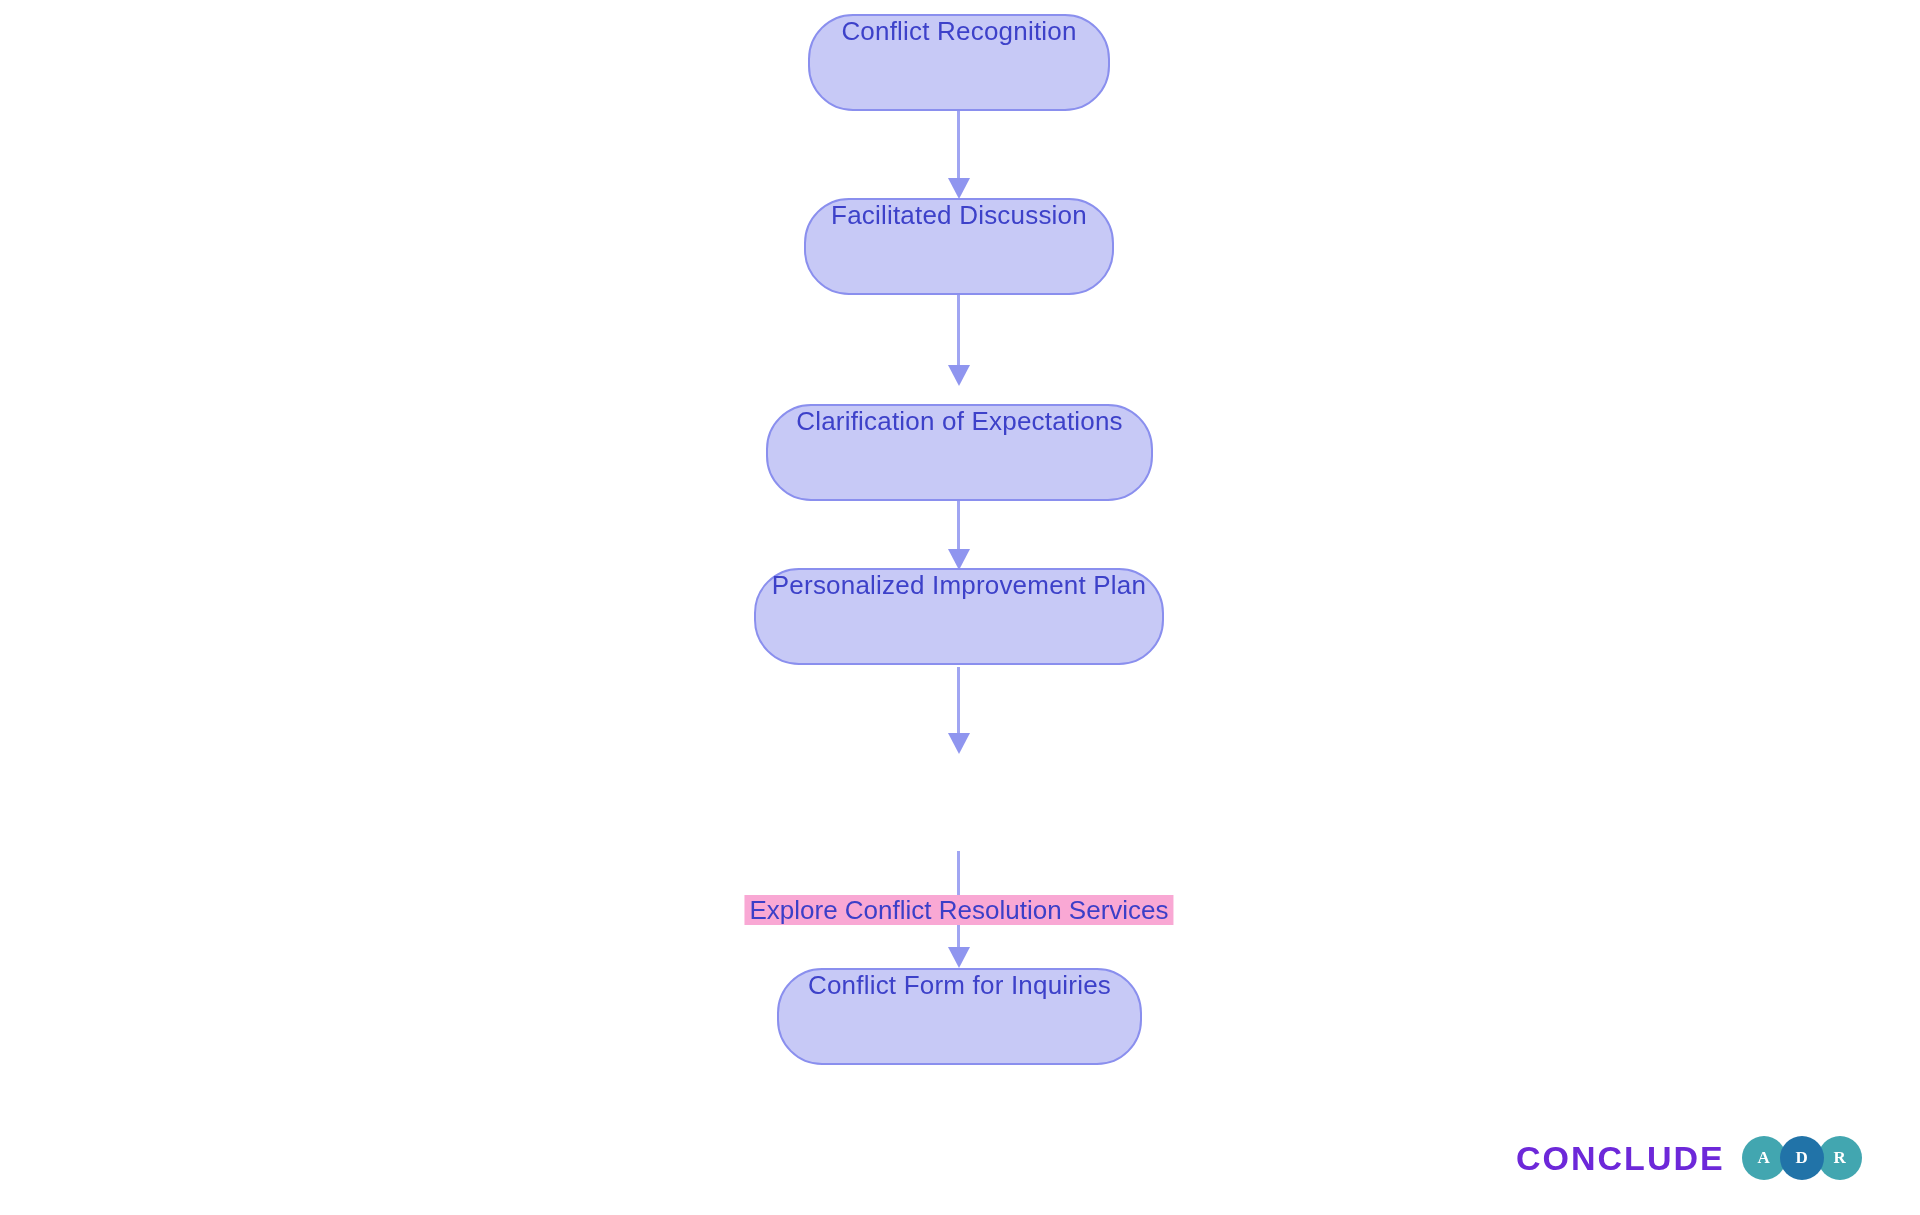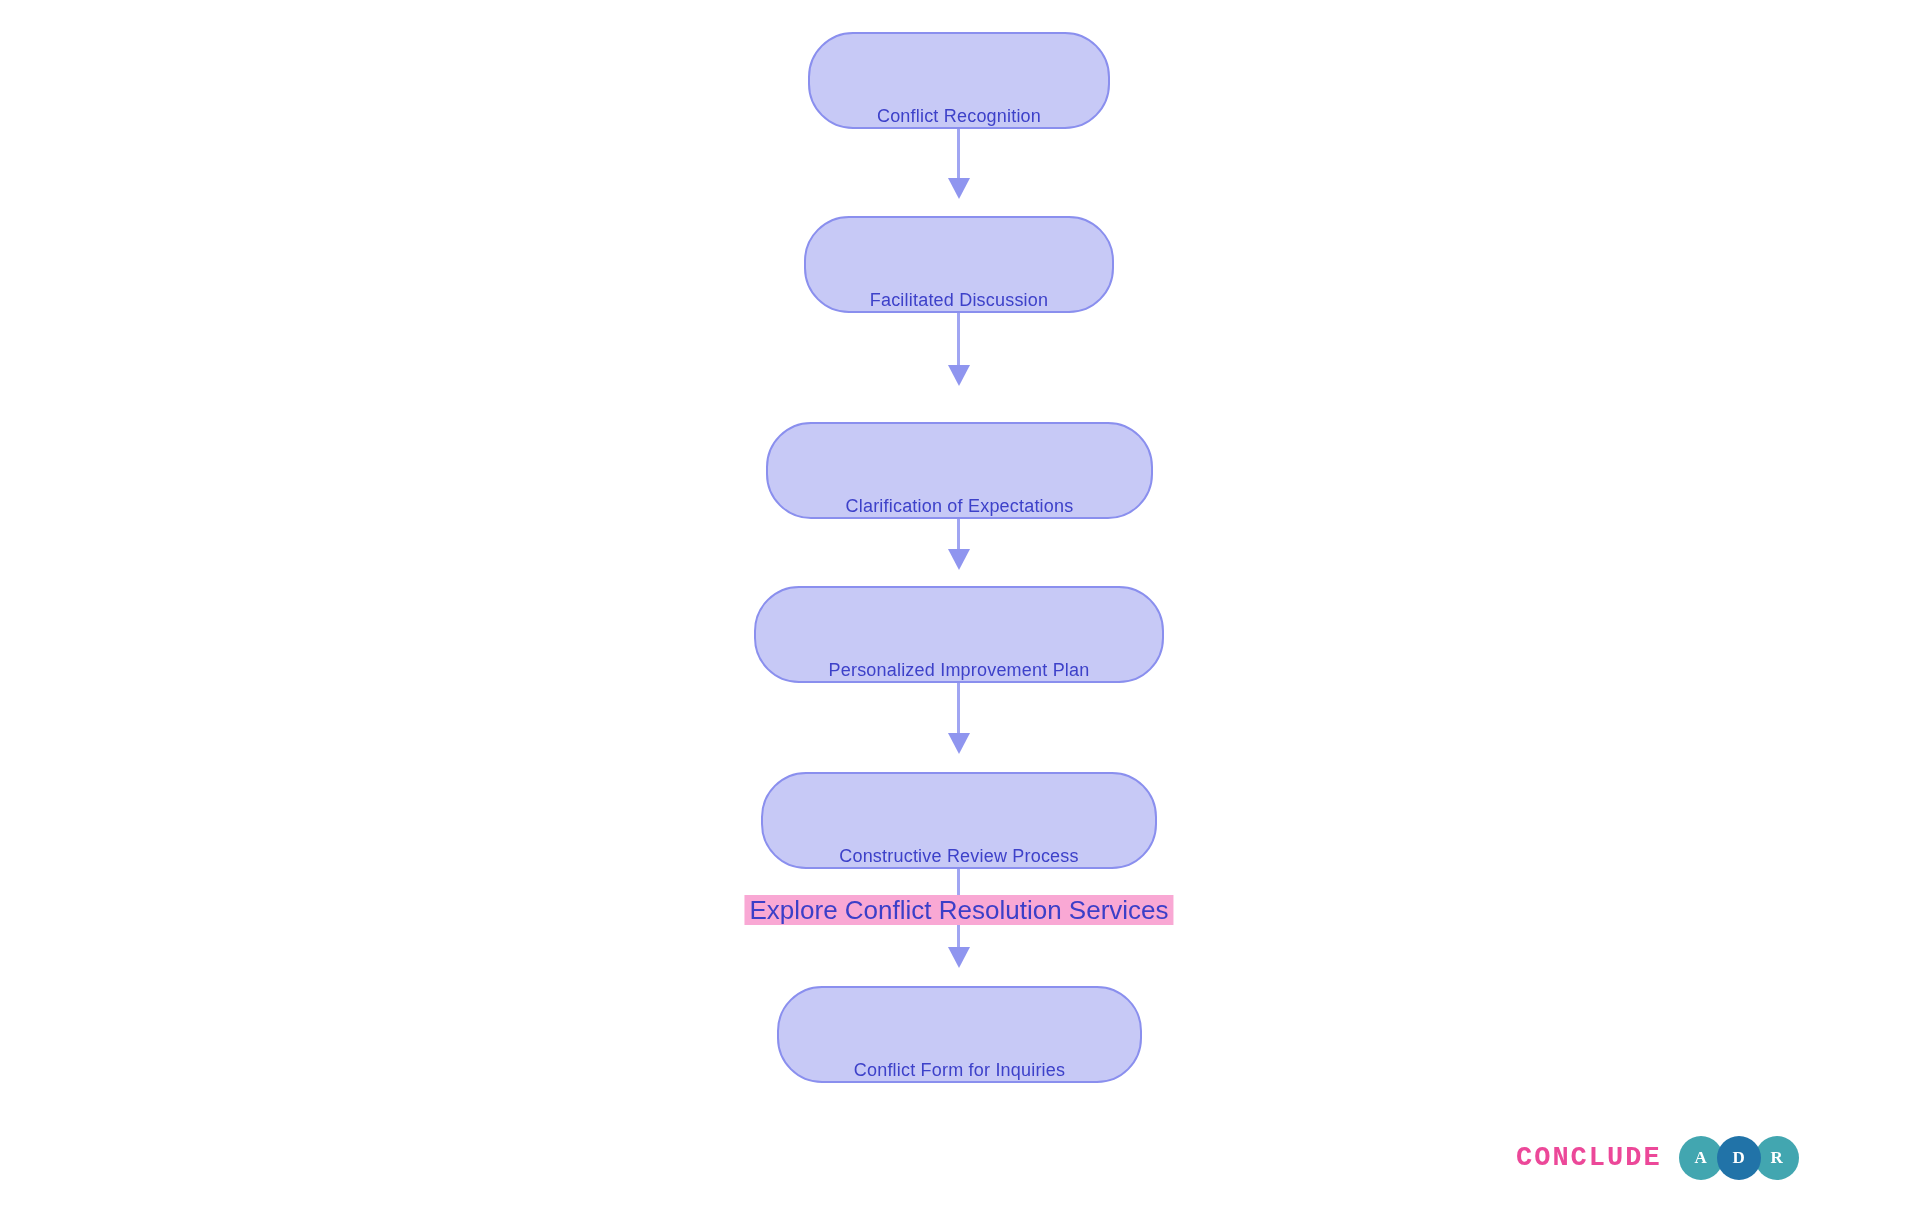--- a/index.html
+++ b/index.html
@@ -18,28 +18,27 @@
 
   
   .node {
     position: absolute;
     height: 97px;
     background: #c7c9f6;
     border: 2px solid #8a8fee;
     border-radius: 45px;
     box-sizing: border-box;
     display: flex;
-    align-items: flex-end;
+    align-items: flex-start;
     justify-content: center;
     color: #3d41c9;
-    font-size: 18px;
+    font-size: 26px;
     letter-spacing: 0.2px;
     white-space: nowrap;
     z-index: 2;
-    margin-top: 18px;
   }
   .n1 { left: 808px; top: 14px;  width: 302px; }
   .n2 { left: 804px; top: 198px; width: 310px; }
   .n3 { left: 766px; top: 404px; width: 387px; }
   .n4 { left: 754px; top: 568px; width: 410px; }
   .n5 { left: 761px; top: 754px; width: 396px; }
   .n6 { left: 777px; top: 968px; width: 365px; }
 
   
   .arrow {
@@ -91,25 +90,25 @@
   .logo {
     position: absolute;
     left: 1516px;
     top: 1130px;
     height: 56px;
     display: flex;
     align-items: center;
     z-index: 5;
   }
   .logo-text {
-    font-family: Liberation Mono, monospace;
+    font-family: Liberation Sans, sans-serif;
     font-weight: bold;
-    font-size: 27px;
+    font-size: 34px;
     letter-spacing: 2px;
-    color: #ec4899;
+    color: #6d28d9;
   }
   .logo-circles {
     position: relative;
     width: 120px;
     height: 44px;
     margin-left: 17px;
   }
   .logo-circle {
     position: absolute;
     top: 0;
@@ -162,23 +161,20 @@
 
   <div class="node n4">
     <span>Personalized Improvement Plan</span>
   </div>
 
   <div class="arrow a4">
     <div class="shaft"></div>
     <div class="head"></div>
   </div>
 
-  <div class="node n5">
-    <span>Constructive Review Process</span>
-  </div>
 
   <div class="arrow a5">
     <div class="shaft"></div>
     <div class="head"></div>
   </div>
 
   <div class="edge-label">Explore Conflict Resolution Services</div>
 
   <div class="node n6">
     <span>Conflict Form for Inquiries</span>

